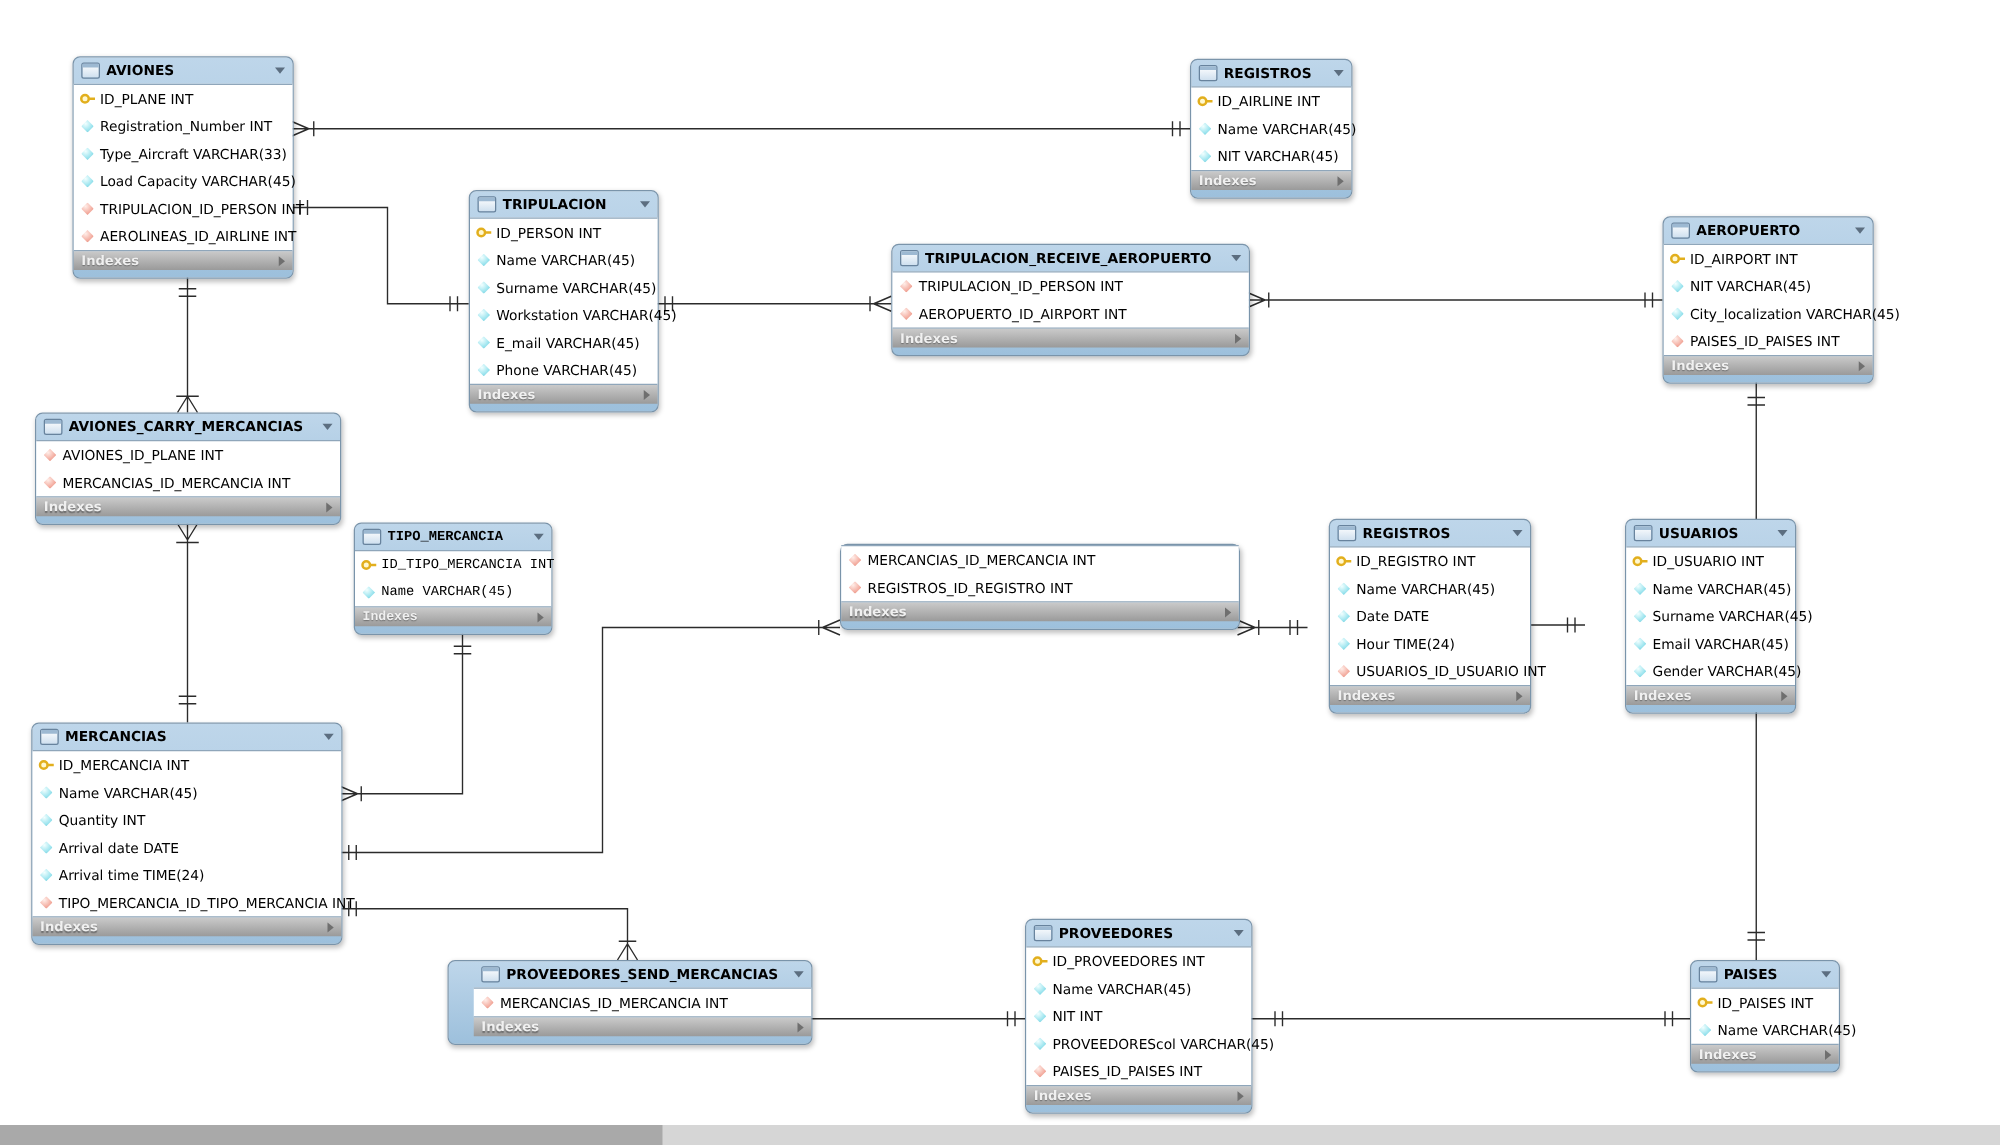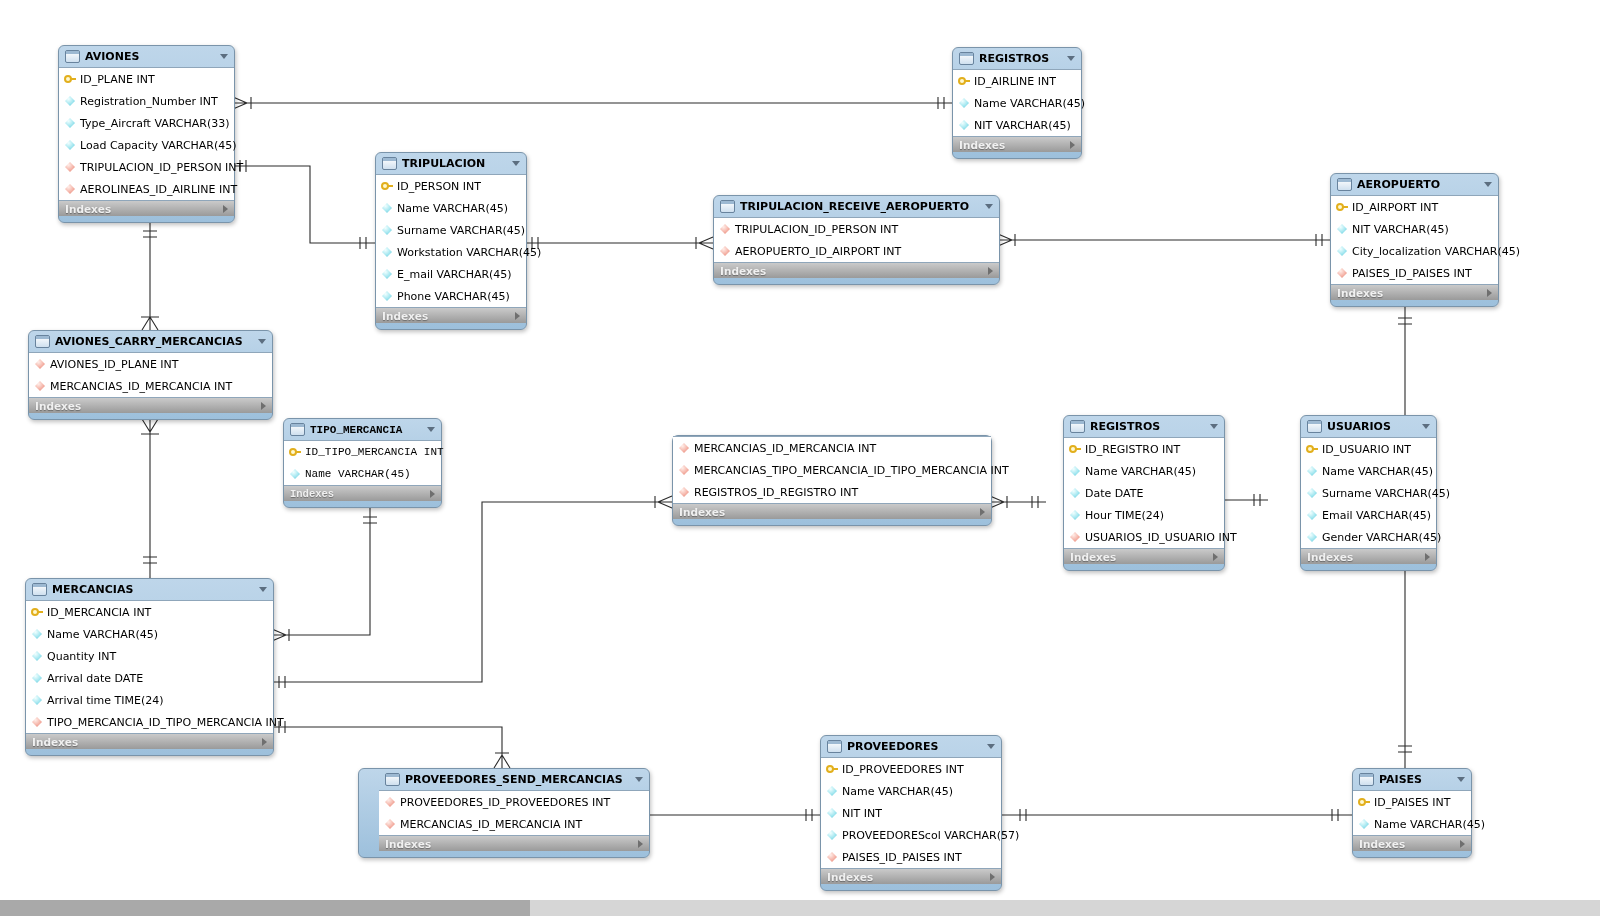--- a/index.html
+++ b/index.html
@@ -252,24 +252,20 @@
       </div>
     </div>
     <div class="table-node" style="left: 672px; top: 435px; width: 318px;">
       <div class="tn-body">
         <div class="tn-row">
           <span class="cicon fk"></span>
           <span class="tn-label">MERCANCIAS_ID_MERCANCIA INT</span>
         </div>
         <div class="tn-row">
           <span class="cicon fk"></span>
-          <span class="tn-label">MERCANCIAS_TIPO_MERCANCIA_ID_TIPO_MERCANCIA INT</span>
-        </div>
-        <div class="tn-row">
-          <span class="cicon fk"></span>
           <span class="tn-label">REGISTROS_ID_REGISTRO INT</span>
         </div>
       </div>
       <div class="tn-footer">
         <span>Indexes</span>
         <span class="findex-arrow"></span>
       </div>
     </div>
     <div class="table-node" style="left: 1046px; top: 415px; width: 160px; margin-left: 17px;">
       <div class="tn-header">
@@ -376,24 +372,20 @@
     </div>
     <div class="table-node" style="left: 358px; top: 768px; width: 270px; padding-left: 20px;">
       <div class="tn-header">
         <span class="table-glyph"></span>
         <span class="tn-title">PROVEEDORES_SEND_MERCANCIAS</span>
         <span class="expander"></span>
       </div>
       <div class="tn-body">
         <div class="tn-row">
           <span class="cicon fk"></span>
-          <span class="tn-label">PROVEEDORES_ID_PROVEEDORES INT</span>
-        </div>
-        <div class="tn-row">
-          <span class="cicon fk"></span>
           <span class="tn-label">MERCANCIAS_ID_MERCANCIA INT</span>
         </div>
       </div>
       <div class="tn-footer">
         <span>Indexes</span>
         <span class="findex-arrow"></span>
       </div>
     </div>
     <div class="table-node" style="left: 820px; top: 735px; width: 180px;">
       <div class="tn-header">
@@ -409,21 +401,21 @@
         <div class="tn-row">
           <span class="cicon col"></span>
           <span class="tn-label">Name VARCHAR(45)</span>
         </div>
         <div class="tn-row">
           <span class="cicon col"></span>
           <span class="tn-label">NIT INT</span>
         </div>
         <div class="tn-row">
           <span class="cicon col"></span>
-          <span class="tn-label">PROVEEDOREScol VARCHAR(57)</span>
+          <span class="tn-label">PROVEEDOREScol VARCHAR(45)</span>
         </div>
         <div class="tn-row">
           <span class="cicon fk"></span>
           <span class="tn-label">PAISES_ID_PAISES INT</span>
         </div>
       </div>
       <div class="tn-footer">
         <span>Indexes</span>
         <span class="findex-arrow"></span>
       </div>

